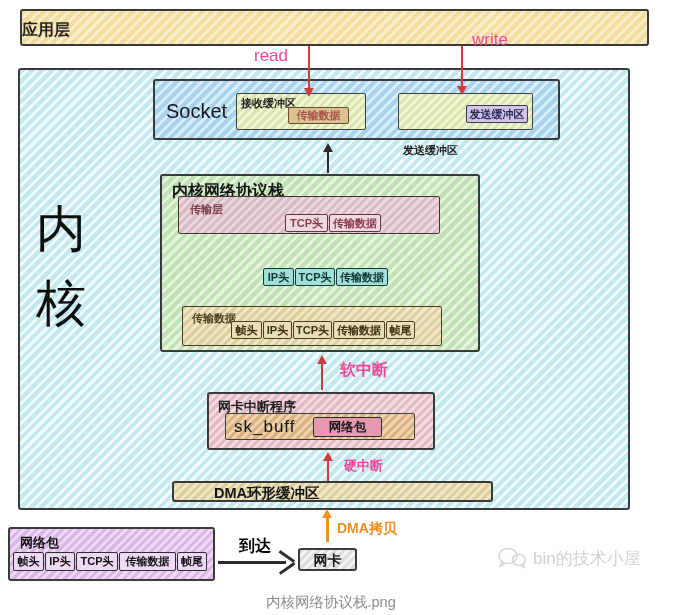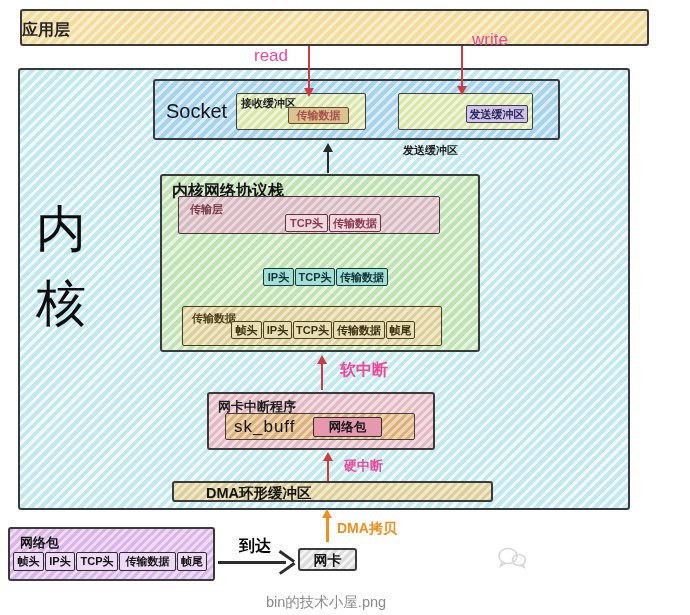--- a/index.html
+++ b/index.html
@@ -111,21 +111,21 @@
   <div class="box-thin hatch-skbuff" style="left:225px; top:413px; width:190px; height:27px;">
     <div class="lbl" style="left:8px; top:3px; font-size:17px; color:#141414; letter-spacing:1px;">sk_buff</div>
   </div>
   <div class="chip" style="left:313px; top:417px; width:69px; height:20px; background:#e698b0; border:1.5px solid #2e2e2e; color:#161616; font-size:12.5px;">网络包</div>
 
   <div class="vline" style="left:327px; top:459px; height:22px; background:#cf3b3e;"></div>
   <div class="tri-up" style="left:323px; top:452px; border-bottom:9px solid #cf3b3e;"></div>
   <div class="lbl red" style="left:344px; top:457px; font-size:13px; font-weight:bold;">硬中断</div>
 
   <div class="box hatch-tan" style="left:172px; top:481px; width:321px; height:21px;">
-    <div class="lbl" style="left:32px; top:1px; font-size:14.5px; font-weight:bold; color:#141414;">DMA环形缓冲区</div>
+    <div class="lbl" style="left:40px; top:1px; font-size:14.5px; font-weight:bold; color:#141414;">DMA环形缓冲区</div>
   </div>
 
   <div class="vline" style="left:326px; top:516px; height:26px; background:#ef8f1f; width:3px;"></div>
   <div class="tri-up" style="left:322px; top:509px; border-bottom:9px solid #ef8f1f;"></div>
   <div class="lbl" style="left:337px; top:520px; font-size:14px; font-weight:bold; color:#ef8f1f;">DMA拷贝</div>
 
   <div class="box hatch-purple" style="left:8px; top:527px; width:207px; height:54px;">
     <div class="lbl" style="left:10px; top:5px; font-size:13px; font-weight:bold; color:#111;">网络包</div>
   </div>
   <div class="chip" style="left:13px; top:552px; width:31px; height:19px; background:#eed9f6; border:1.4px solid #2e2e2e; color:#141414;">帧头</div>
@@ -136,27 +136,28 @@
 
   <div class="lbl" style="left:239px; top:536px; font-size:16px; font-weight:bold; color:#000000;">到达</div>
   <div class="hline" style="left:218px; top:561px; width:68px;"></div>
   <div class="hline" style="left:278px; top:555px; width:18px; transform:rotate(35deg);"></div>
   <div class="hline" style="left:278px; top:567px; width:18px; transform:rotate(-35deg);"></div>
 
   <div class="box hatch-gray" style="left:298px; top:548px; width:59px; height:23px;">
     <div class="lbl" style="left:0; right:0; top:2px; text-align:center; font-size:14px; font-weight:bold; color:#141414;">网卡</div>
   </div>
 
-  <div class="lbl" style="left:266px; top:593px; font-size:14.5px; color:#8c8c8c;">bin的技术小屋.png</div>
+  <div class="lbl" style="left:266px; top:593px; font-size:14.5px; color:#8c8c8c;">内核网络协议栈.png</div>
 
 
   <div class="lbl" style="left:497px; top:546px; display:flex; align-items:center; gap:6px; z-index:20;">
     <span style="display:inline-block; line-height:0;">
       <svg width="30" height="24" viewBox="0 0 30 24" fill="none" stroke="#d8d8d8" stroke-width="1.6">
         <ellipse cx="11" cy="10" rx="9" ry="7.5"></ellipse>
         <path d="M5 16 L3.5 20 L8 17.5"></path>
         <ellipse cx="22" cy="14" rx="6.5" ry="5.5"></ellipse>
         <path d="M26 18.5 L27.5 21.5 L23.5 19.8"></path>
       </svg>
     </span>
+    <span style="font-size:17px; color:#d2d2d2;">bin的技术小屋</span>
   </div>
 
 </div>
 
 </body></html>

